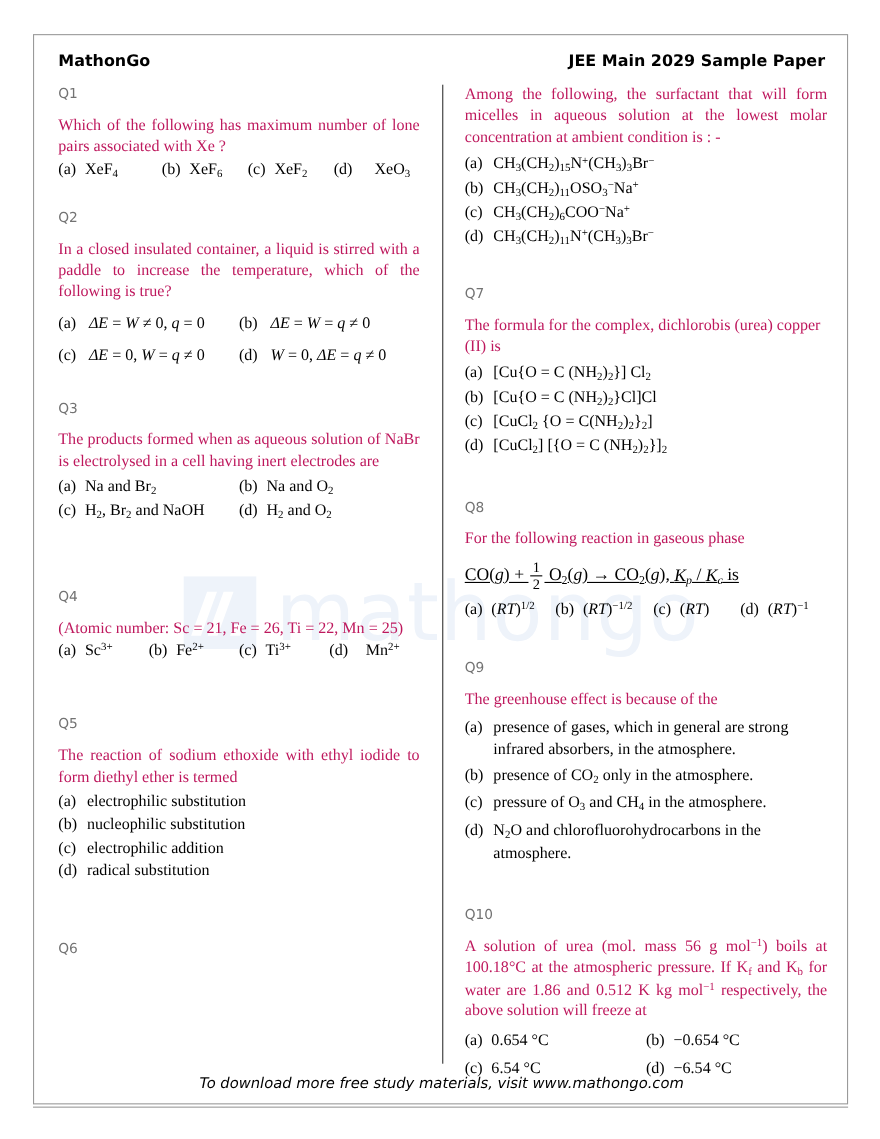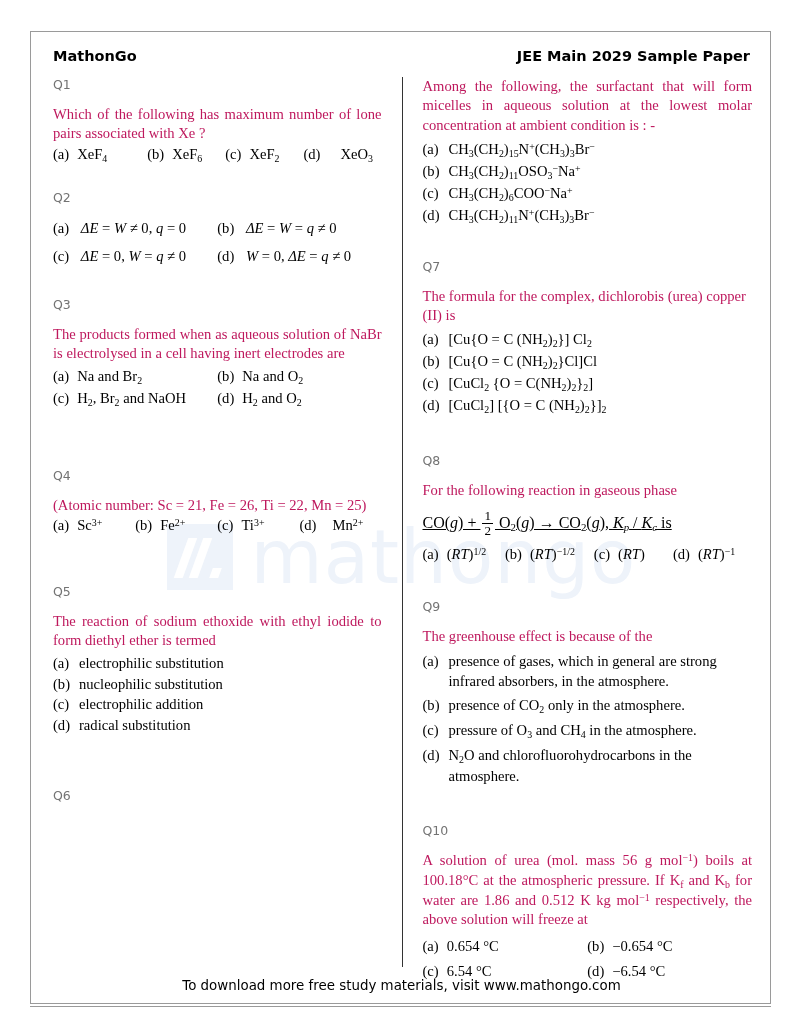--- a/index.html
+++ b/index.html
@@ -135,20 +135,21 @@
   #footer {
     position: absolute;
     left: 0; bottom: 0;
     width: 741px;
     padding-bottom: 10px;
     text-align: center;
     font-family: "DejaVu Sans", sans-serif;
     font-size: 13.4px;
     color: #000;
     z-index: 3;
+    font-style: italic;
   }
   #footer-rule {
     position: absolute;
     left: 30px; bottom: 28px;
     width: 741px;
     border-top: 1px solid #9a9a9a;
     z-index: 4;
   }
   .q1-opts { display: flex; font-size: 14.6px; }
   .q1-opts .cell { display: flex; }
@@ -196,20 +197,21 @@
             </div>
             <div class="cell" style="width:25%">
               <span class="olab">(d)</span>
               <span class="otxt" style="margin-left:12px">XeO<sub>3</sub></span>
             </div>
           </div>
         </div>
 
         <div class="q" style="margin-bottom:30px">
           <div class="qlabel">Q2</div>
+          <div class="qtext">In a closed insulated container, a liquid is stirred with a paddle to increase the temperature, which of the following is true?</div>
           <div class="opts" style="margin-top:8px">
             <div class="opt-row" style="margin-bottom:8px">
               <div class="half">
                 <span class="olab">(a)</span>
                 <span class="otxt">&nbsp;<i class="v">ΔE</i> = <i class="v">W</i> ≠ 0, <i class="v">q</i> = 0</span>
               </div>
               <div class="half">
                 <span class="olab">(b)</span>
                 <span class="otxt">&nbsp;<i class="v">ΔE</i> = <i class="v">W</i> = <i class="v">q</i> ≠ 0</span>
               </div>

